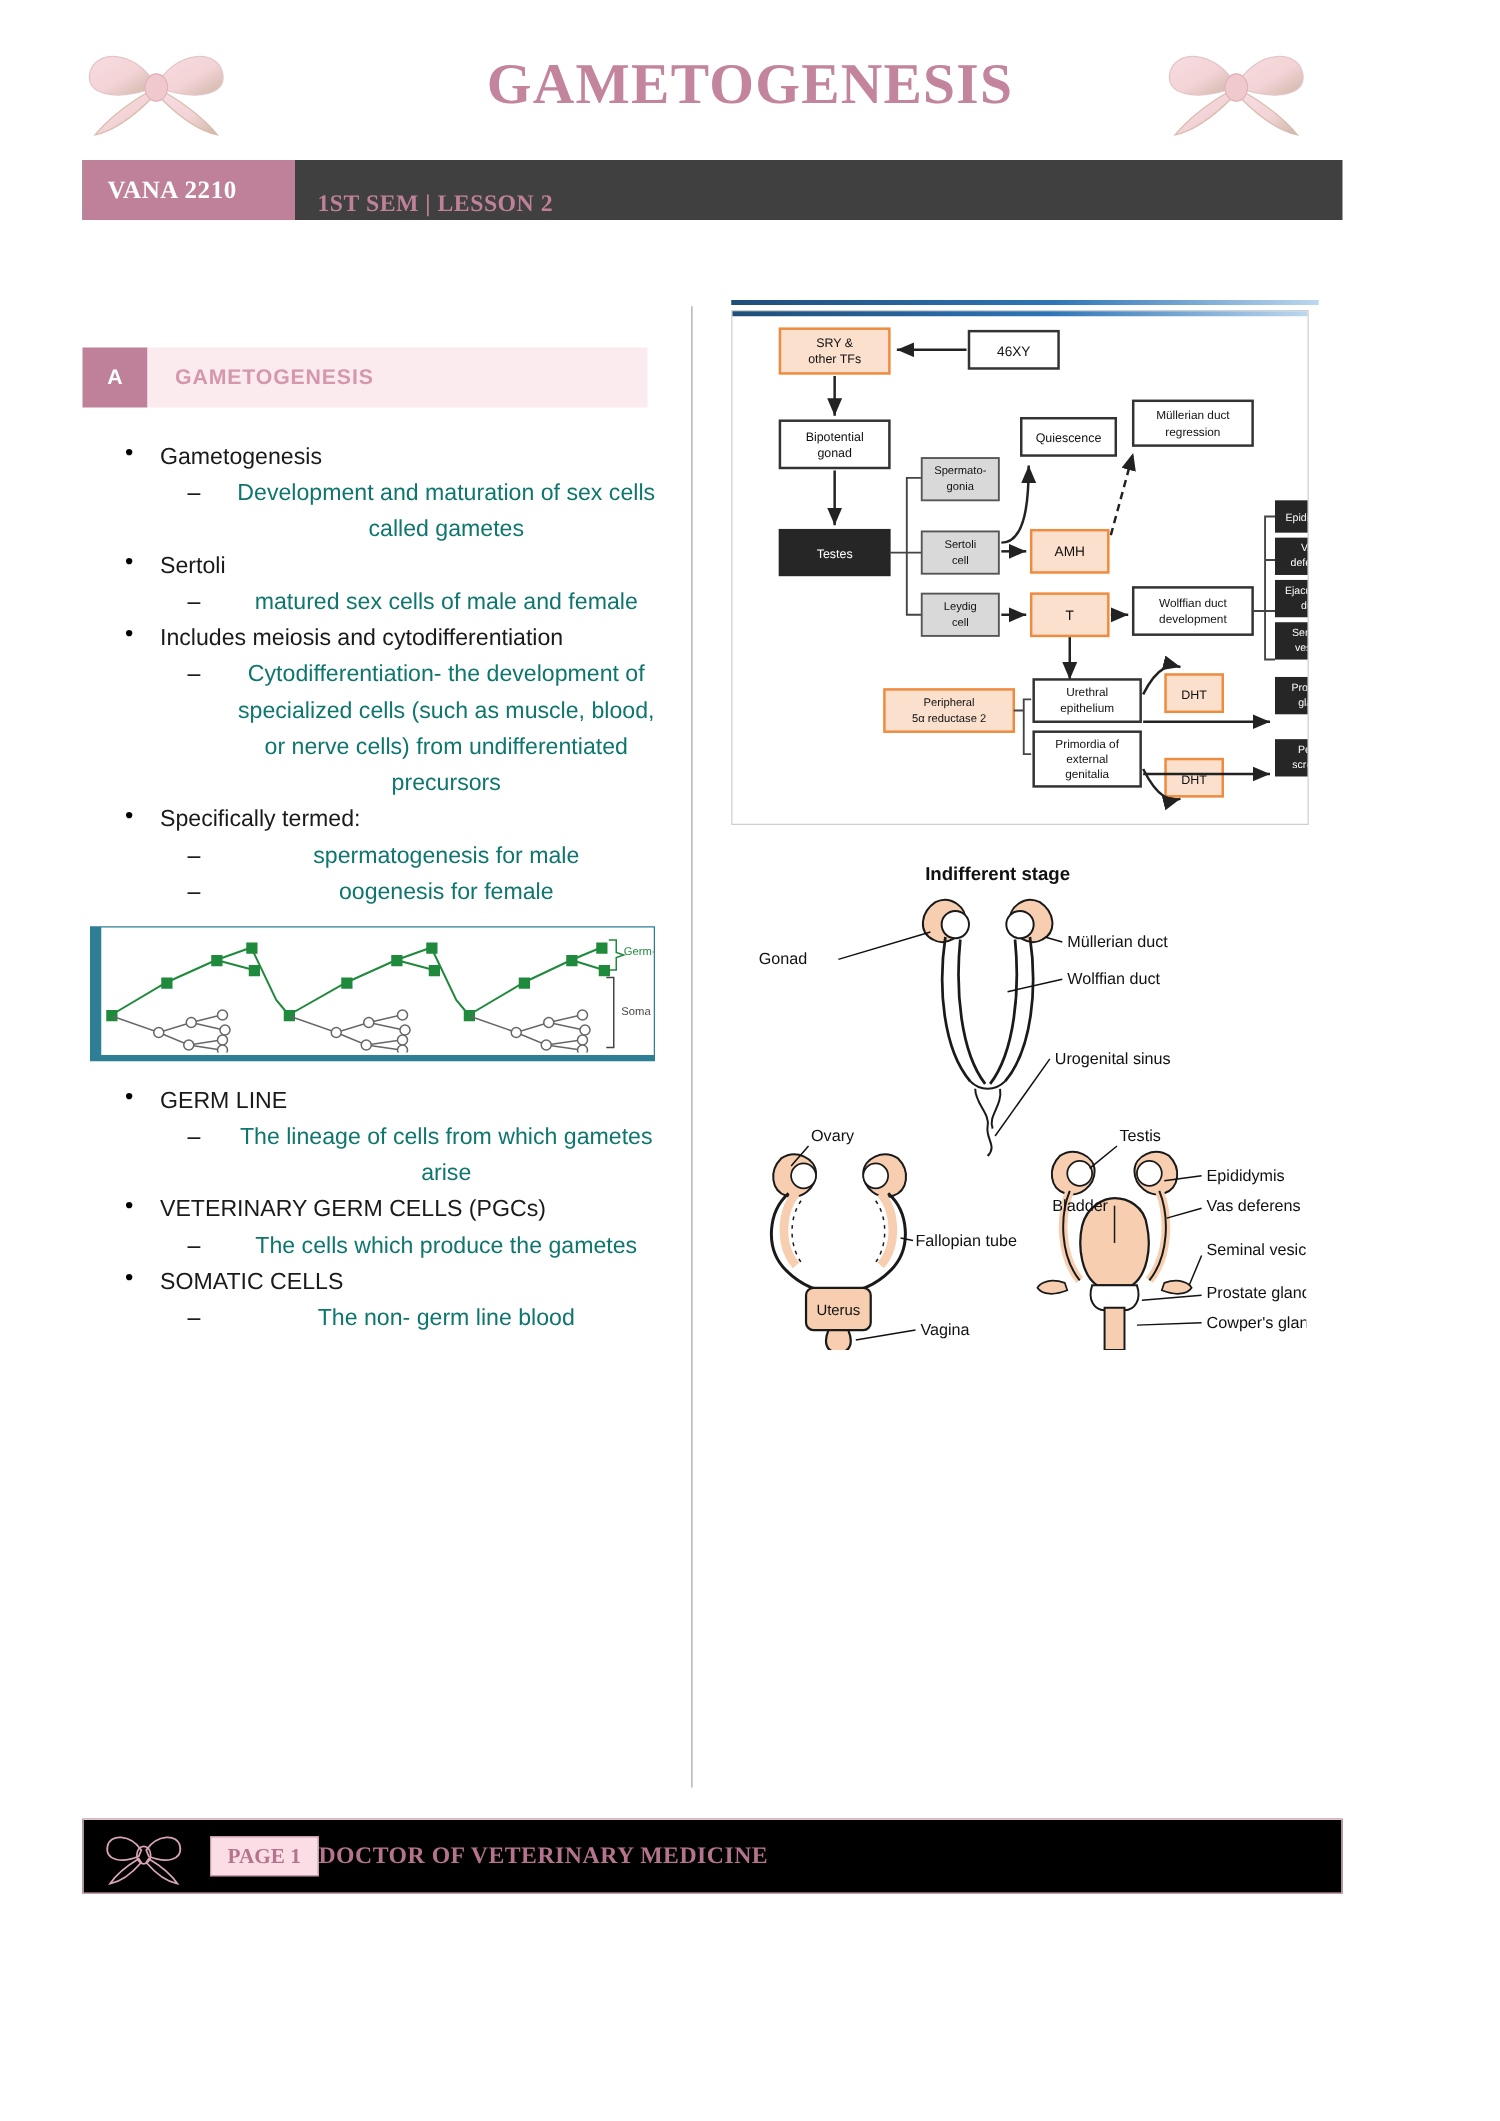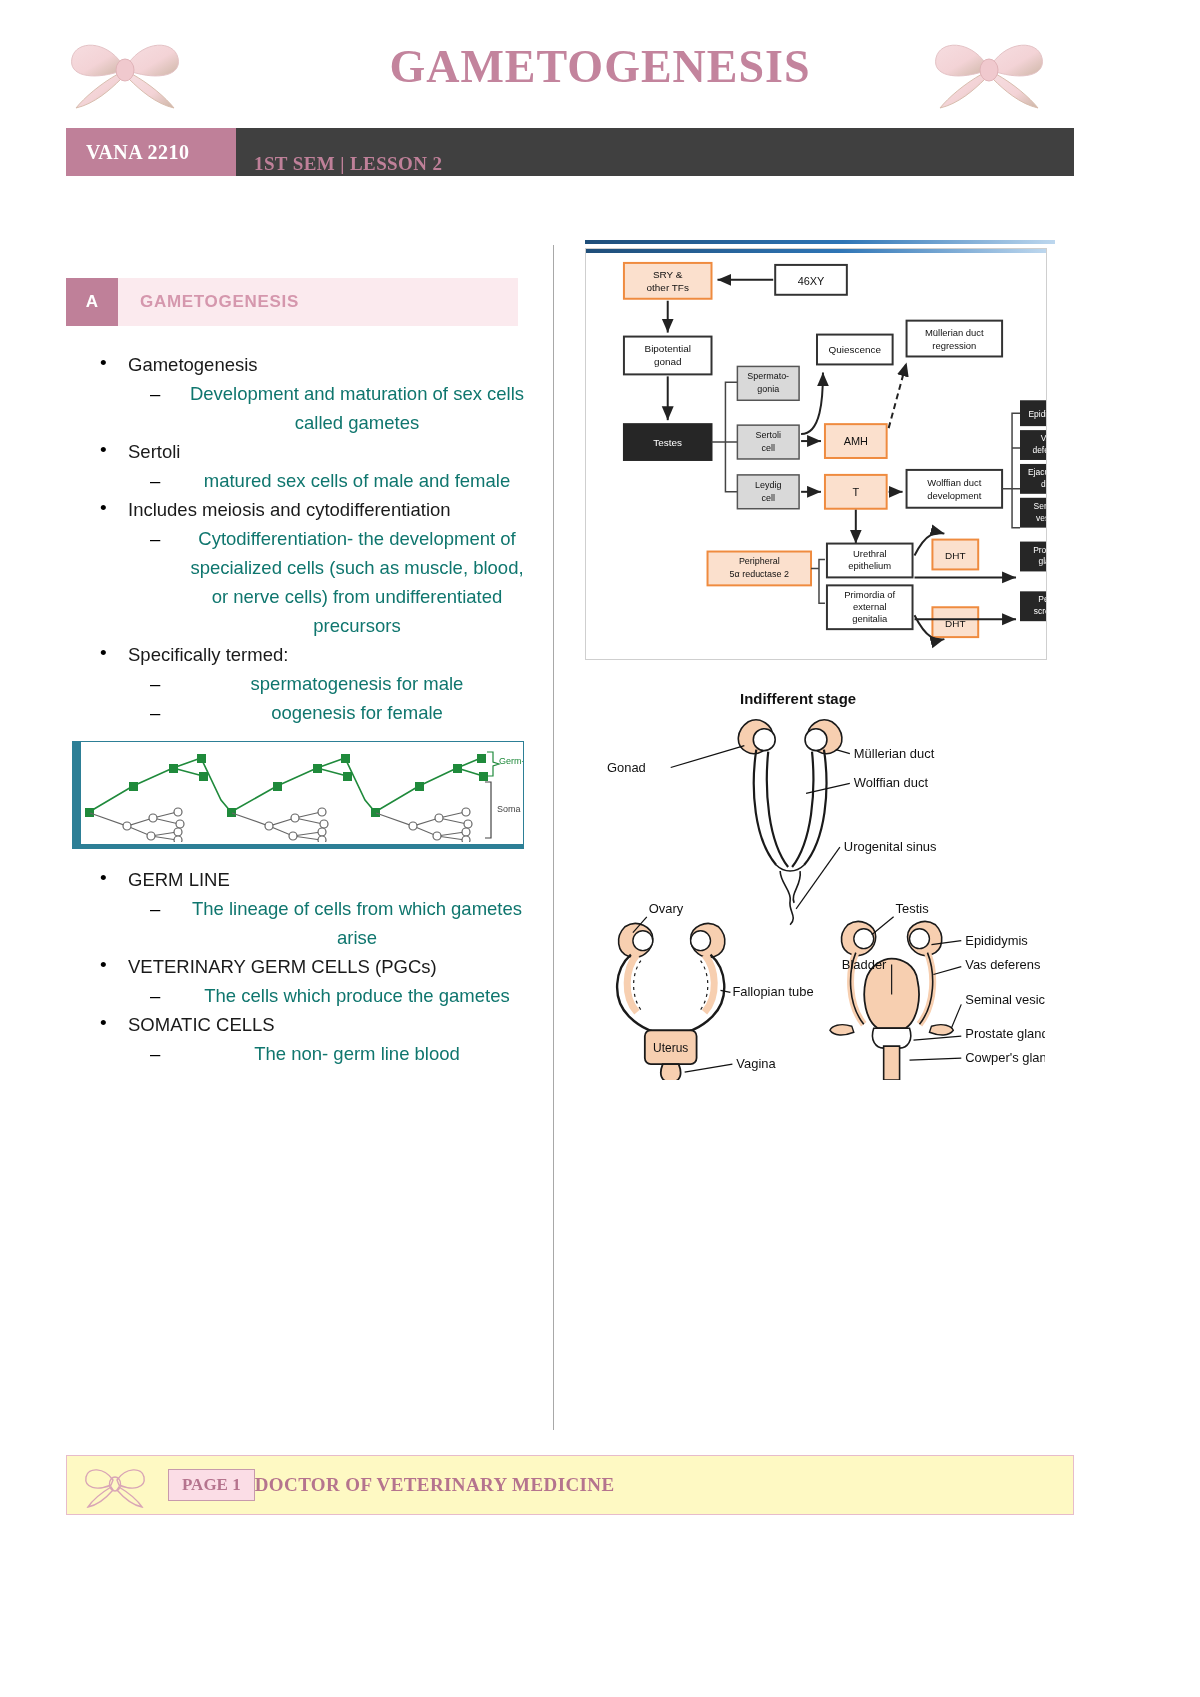--- a/index.html
+++ b/index.html
@@ -211,21 +211,21 @@
     left: 0; top: 0;
     height: 4px; width: 100%;
     background: linear-gradient(90deg,#1f4e79 0%, #2e75b6 55%, #bdd7ee 100%);
   }
 
   
   #page-footer {
     position: absolute;
     left: 66px; top: 1455px;
     width: 1008px; height: 60px;
-    background: #fef9c3;
+    background: #000000;
     display: flex;
     align-items: center;
   }
   #footer-bow {
     width: 70px; height: 48px;
     margin-left: 14px;
     position: relative;
     flex: none;
   }
   #page-number {

